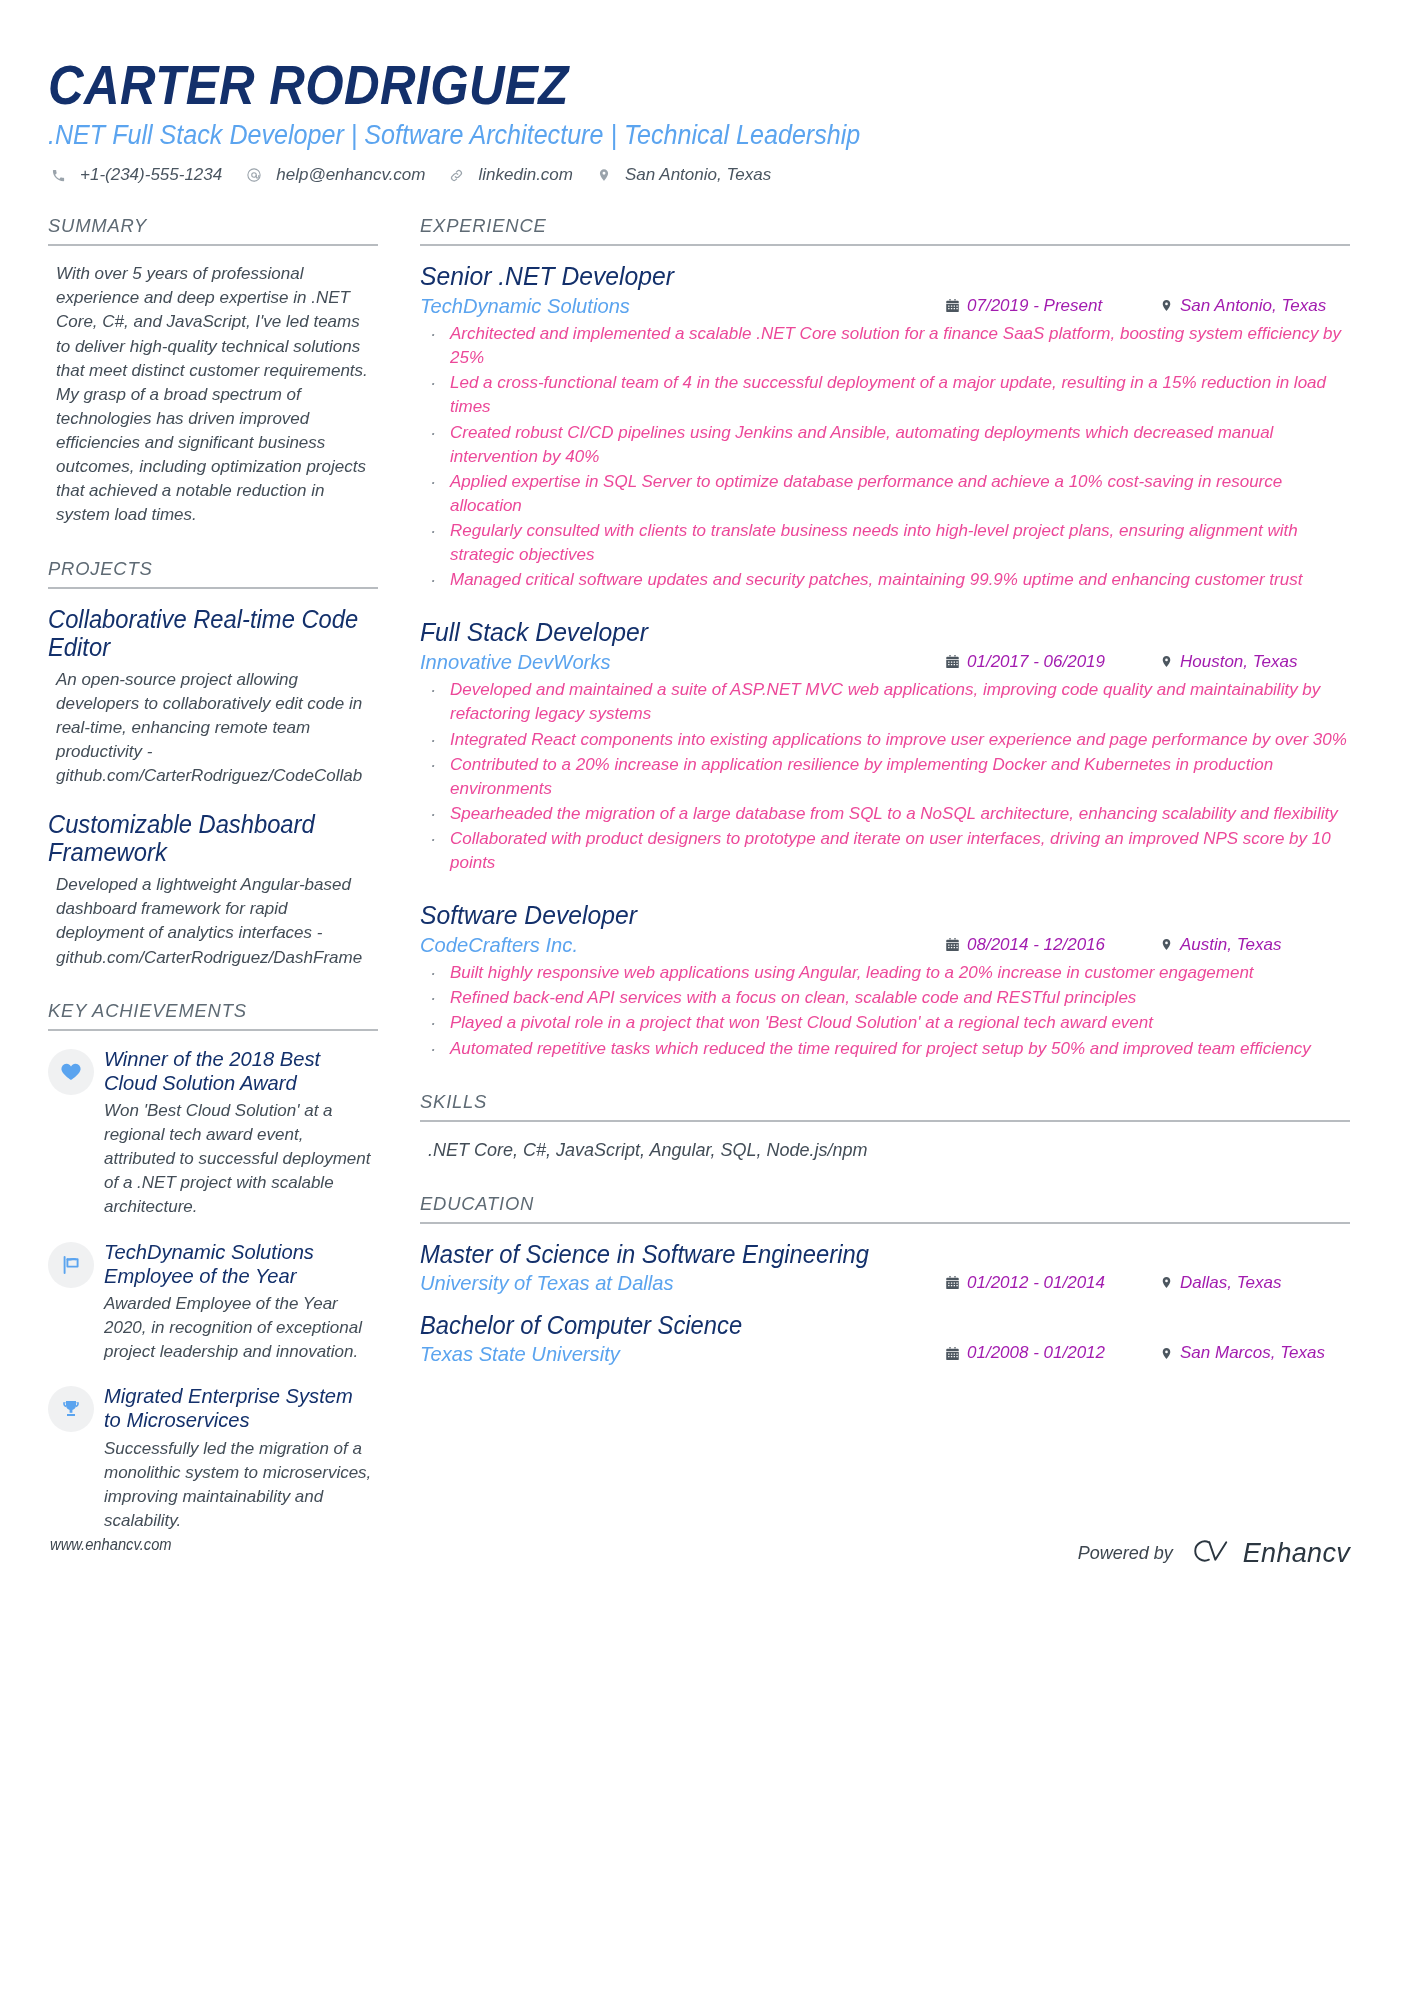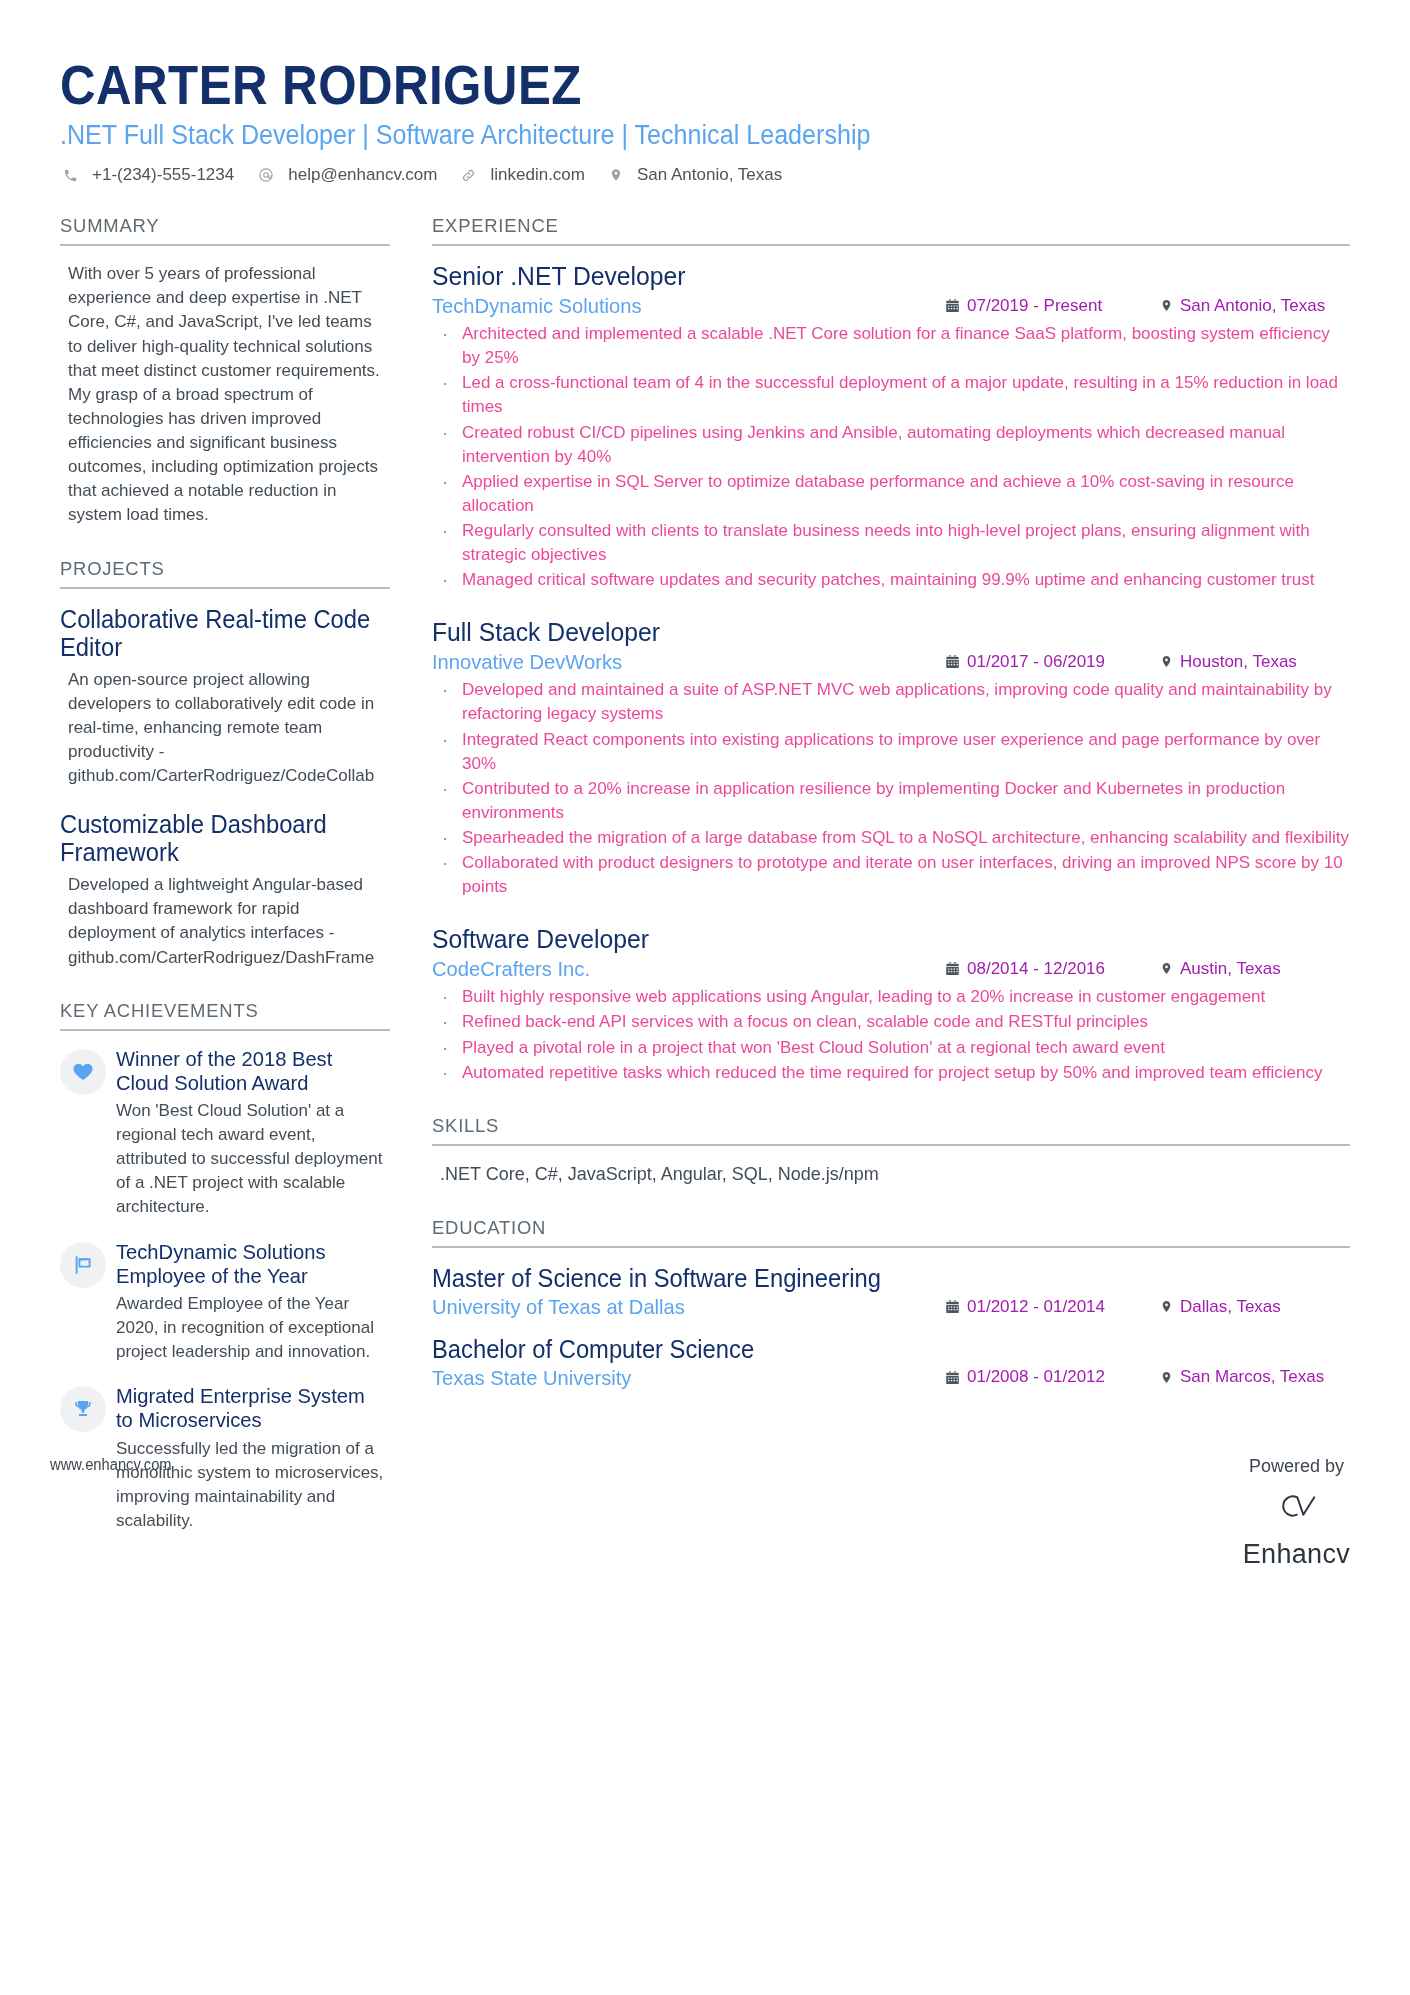--- a/index.html
+++ b/index.html
@@ -7,21 +7,22 @@
     width: 1410px;
     height: 1995px;
     background: #ffffff;
     font-family: "Liberation Sans", sans-serif;
   }
   .page {
     position: relative;
     width: 1410px;
     height: 1612px;
     background: #fff;
-    padding: 56px 60px 0 60px;
+    padding: 56px 60px 0 48px;
+    font-style: italic;
   }
 
   
   .name {
     font-family: "Liberation Sans Narrow", "Liberation Sans", sans-serif;
     font-size: 56px;
     font-weight: 700;
     letter-spacing: 0.5px;
     color: #13306b;
     line-height: 1.05;
@@ -184,21 +185,21 @@
     display: flex;
     justify-content: space-between;
   }
   .footer-url {
     font-family: "Liberation Sans Narrow", "Liberation Sans", sans-serif;
     font-size: 16px;
     color: #3d464f;
     transform: scaleX(0.92);
     transform-origin: left center;
   }
-  .footer-brand { display: flex; align-items: center; gap: 14px; flex-direction: column; }
+  .footer-brand { display: flex; align-items: center; gap: 14px; }
   .powered {
     font-family: "Liberation Sans Narrow", "Liberation Sans", sans-serif;
     font-size: 18px;
     color: #3d464f;
   }
   .brand-name {
     font-family: "Liberation Sans Narrow", "Liberation Sans", sans-serif;
     font-size: 27px;
     color: #2b3640;
     letter-spacing: 0.3px;

